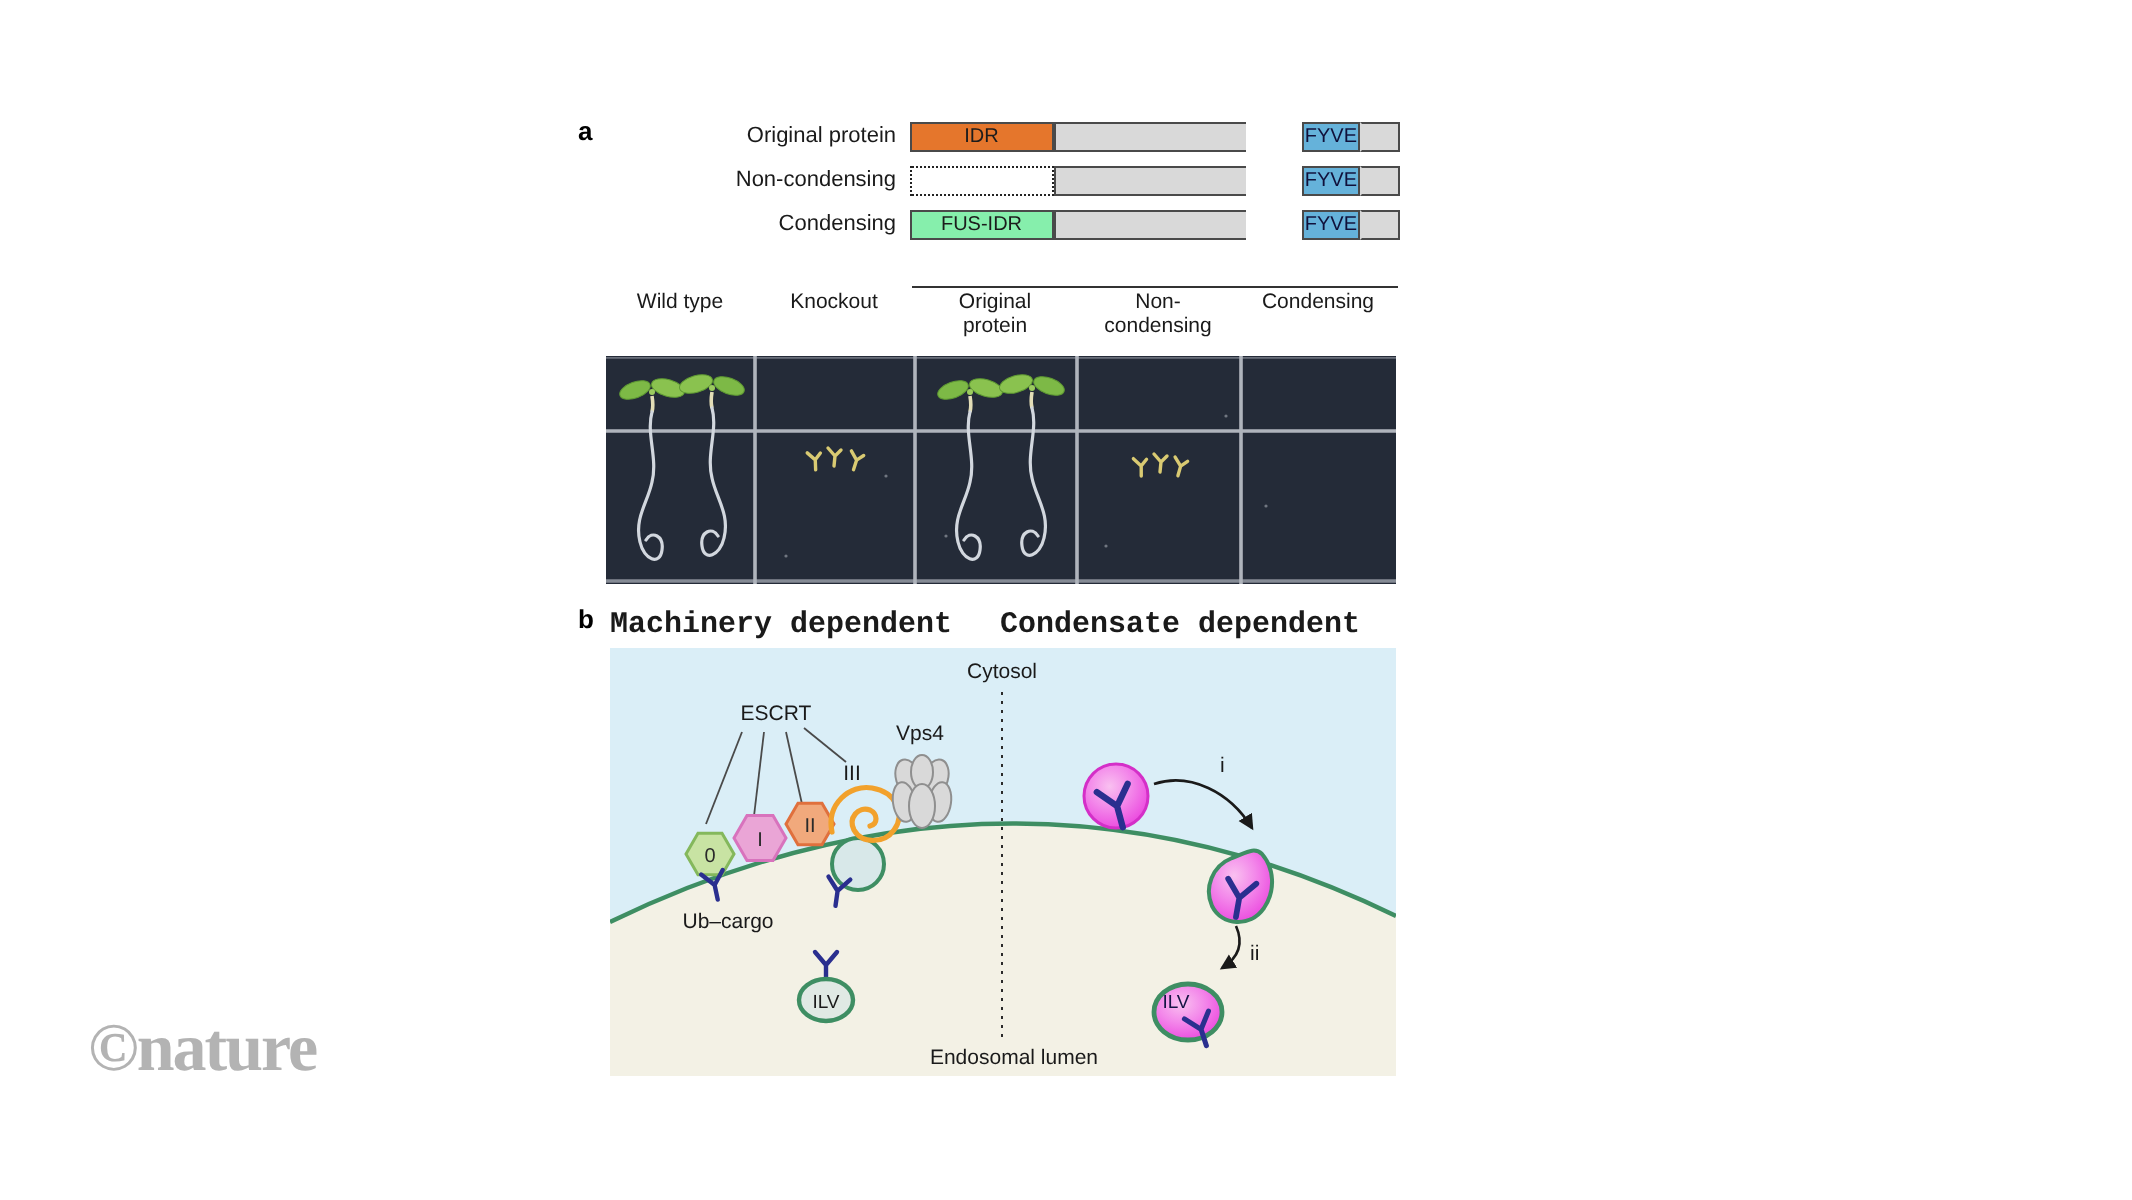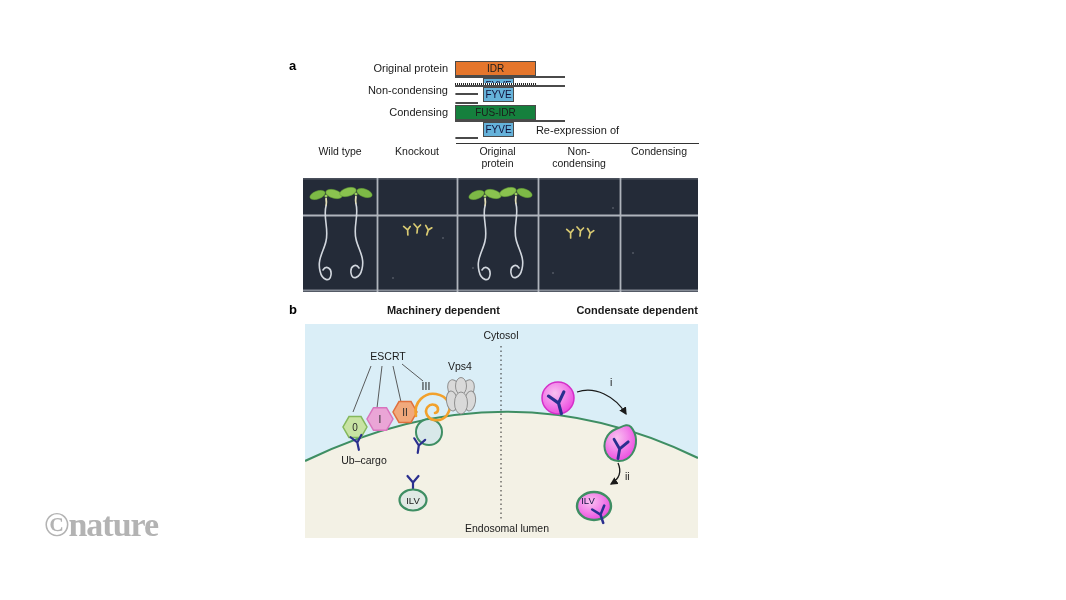--- a/index.html
+++ b/index.html
@@ -6,40 +6,40 @@
   .stage{position:relative;width:1066px;height:600px;background:#ffffff;overflow:hidden;
          font-family:"Liberation Sans","DejaVu Sans",sans-serif;color:#1a1a1a;}
   .abs{position:absolute;}
   
   .watermark{left:44px;top:506px;font-family:"Liberation Serif","DejaVu Serif",serif;
              font-weight:bold;font-size:34px;color:#b3b3b3;letter-spacing:-1px;}
   
   .pletter{font-weight:bold;font-size:13px;color:#000;}
   
   .construct-label{width:163px;left:285px;text-align:right;font-size:11px;line-height:15px;height:15px;}
-  .bar{left:455px;width:245px;height:15px;display:flex;box-sizing:border-box;flex-direction:column;}
+  .bar{left:455px;width:245px;height:15px;display:flex;box-sizing:border-box;}
   .seg{box-sizing:border-box;height:15px;font-size:10px;line-height:13px;text-align:center;color:#1c1c1c;}
   .seg1{width:81px;border:1px solid #4a4a4a;}
   .seg1.dotted{border:1.6px dotted #222;background:#fff;}
   .segmid{width:110px;background:#d9d9d9;border-top:1px solid #4a4a4a;border-bottom:1px solid #4a4a4a;border-left:1px solid #4a4a4a;}
   .segfyve{width:31px;background:#65b2da;border:1px solid #4a4a4a;color:#10103a;margin-left:28px;}
   .segcap{width:23px;background:#d9d9d9;border-top:1px solid #4a4a4a;border-bottom:1px solid #4a4a4a;border-right:1px solid #4a4a4a;border-left:1px solid #4a4a4a;border-left-color:transparent;}
   .idr{background:#e5762c;}
-  .fus{background:#15803d;}
+  .fus{background:#86efac;}
   
   .reexp{left:455px;top:124px;width:245px;text-align:center;font-size:11px;}
   .reexp-line{left:456px;top:143px;width:243px;border-top:1.2px solid #333;height:0;}
   .colheads{left:303px;top:146px;width:395px;height:30px;display:flex;}
   .colheads .cell{display:flex;flex-direction:column;justify-content:flex-start;align-items:center;
                   font-size:10.5px;line-height:1.12;text-align:center;}
   .c0{width:74px;} .c1{width:80px;} .c2{width:81px;} .c3{width:82px;} .c4{width:78px;}
   
   .photo{left:303px;top:178px;}
   .diagram{left:305px;top:324px;}
-  .pbtitle{top:304px;font-size:11px;font-weight:bold;text-align:right;}
+  .pbtitle{top:304px;font-size:15px;font-weight:bold;text-align:left;font-family:Liberation Mono, monospace;}
   .pbtitle.left{left:305px;width:195px;}
   .pbtitle.right{left:500px;width:198px;}
   svg text{font-family:"Liberation Sans","DejaVu Sans",sans-serif;}
 </style>
 </head>
 <body>
 
 <div class="stage">
 
   <div class="abs watermark">©nature</div>
@@ -63,21 +63,20 @@
   </div>
 
   <div class="abs construct-label" style="top:105px;">Condensing</div>
   <div class="abs bar" style="top:105px;">
     <div class="seg seg1 fus">FUS-IDR</div>
     <div class="seg segmid"></div>
     <div class="seg segfyve">FYVE</div>
     <div class="seg segcap"></div>
   </div>
 
-  <div class="abs reexp">Re-expression of</div>
   <div class="abs reexp-line"></div>
 
   <div class="abs colheads">
     <div class="cell c0">
       <span>Wild type</span>
         <span></span>
     </div>
     <div class="cell c1">
       <span>Knockout</span>
         <span></span>

